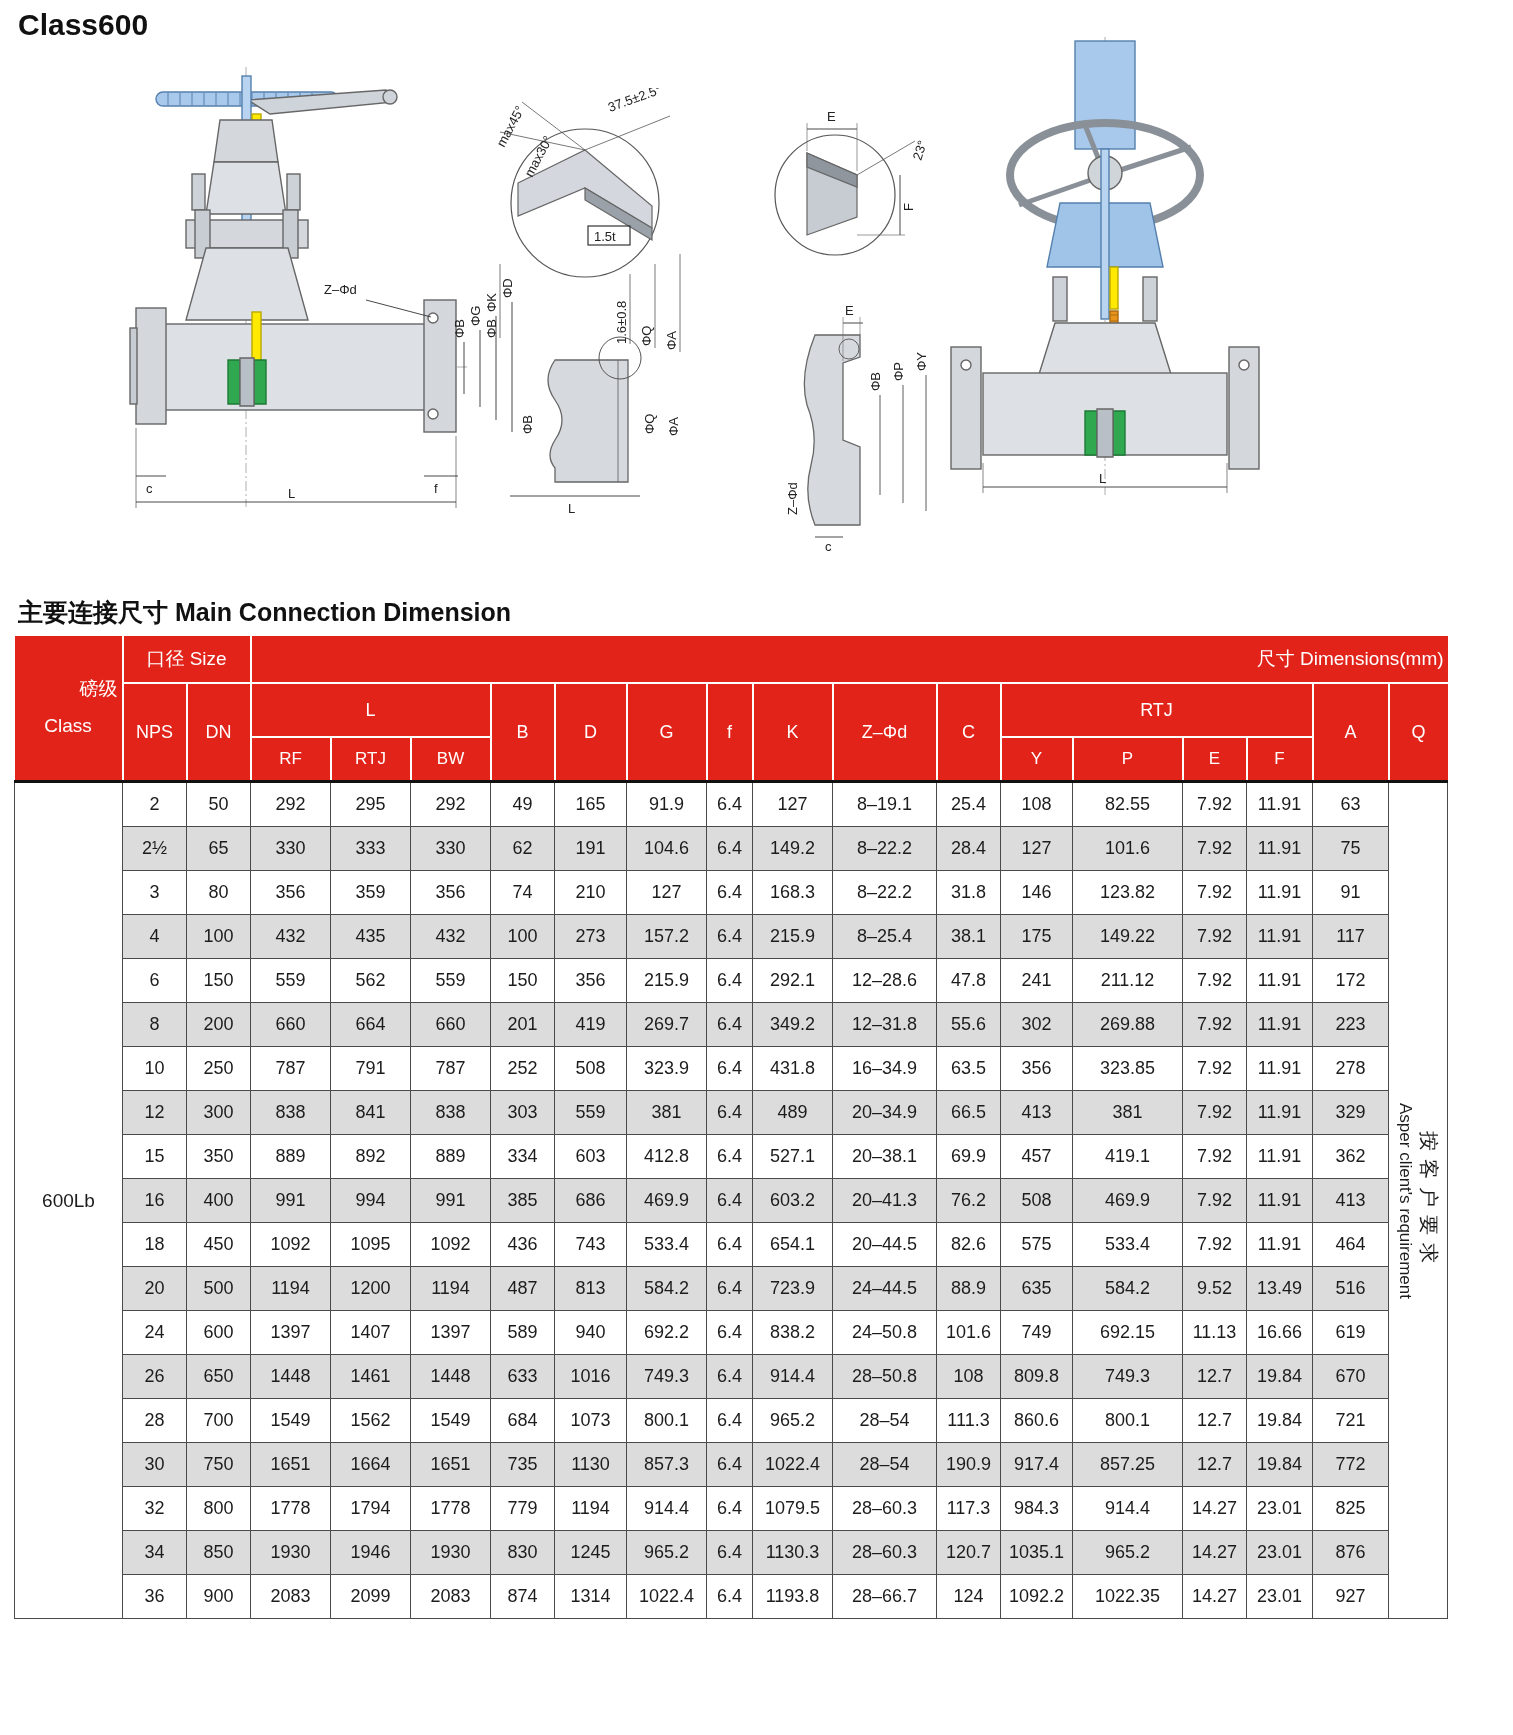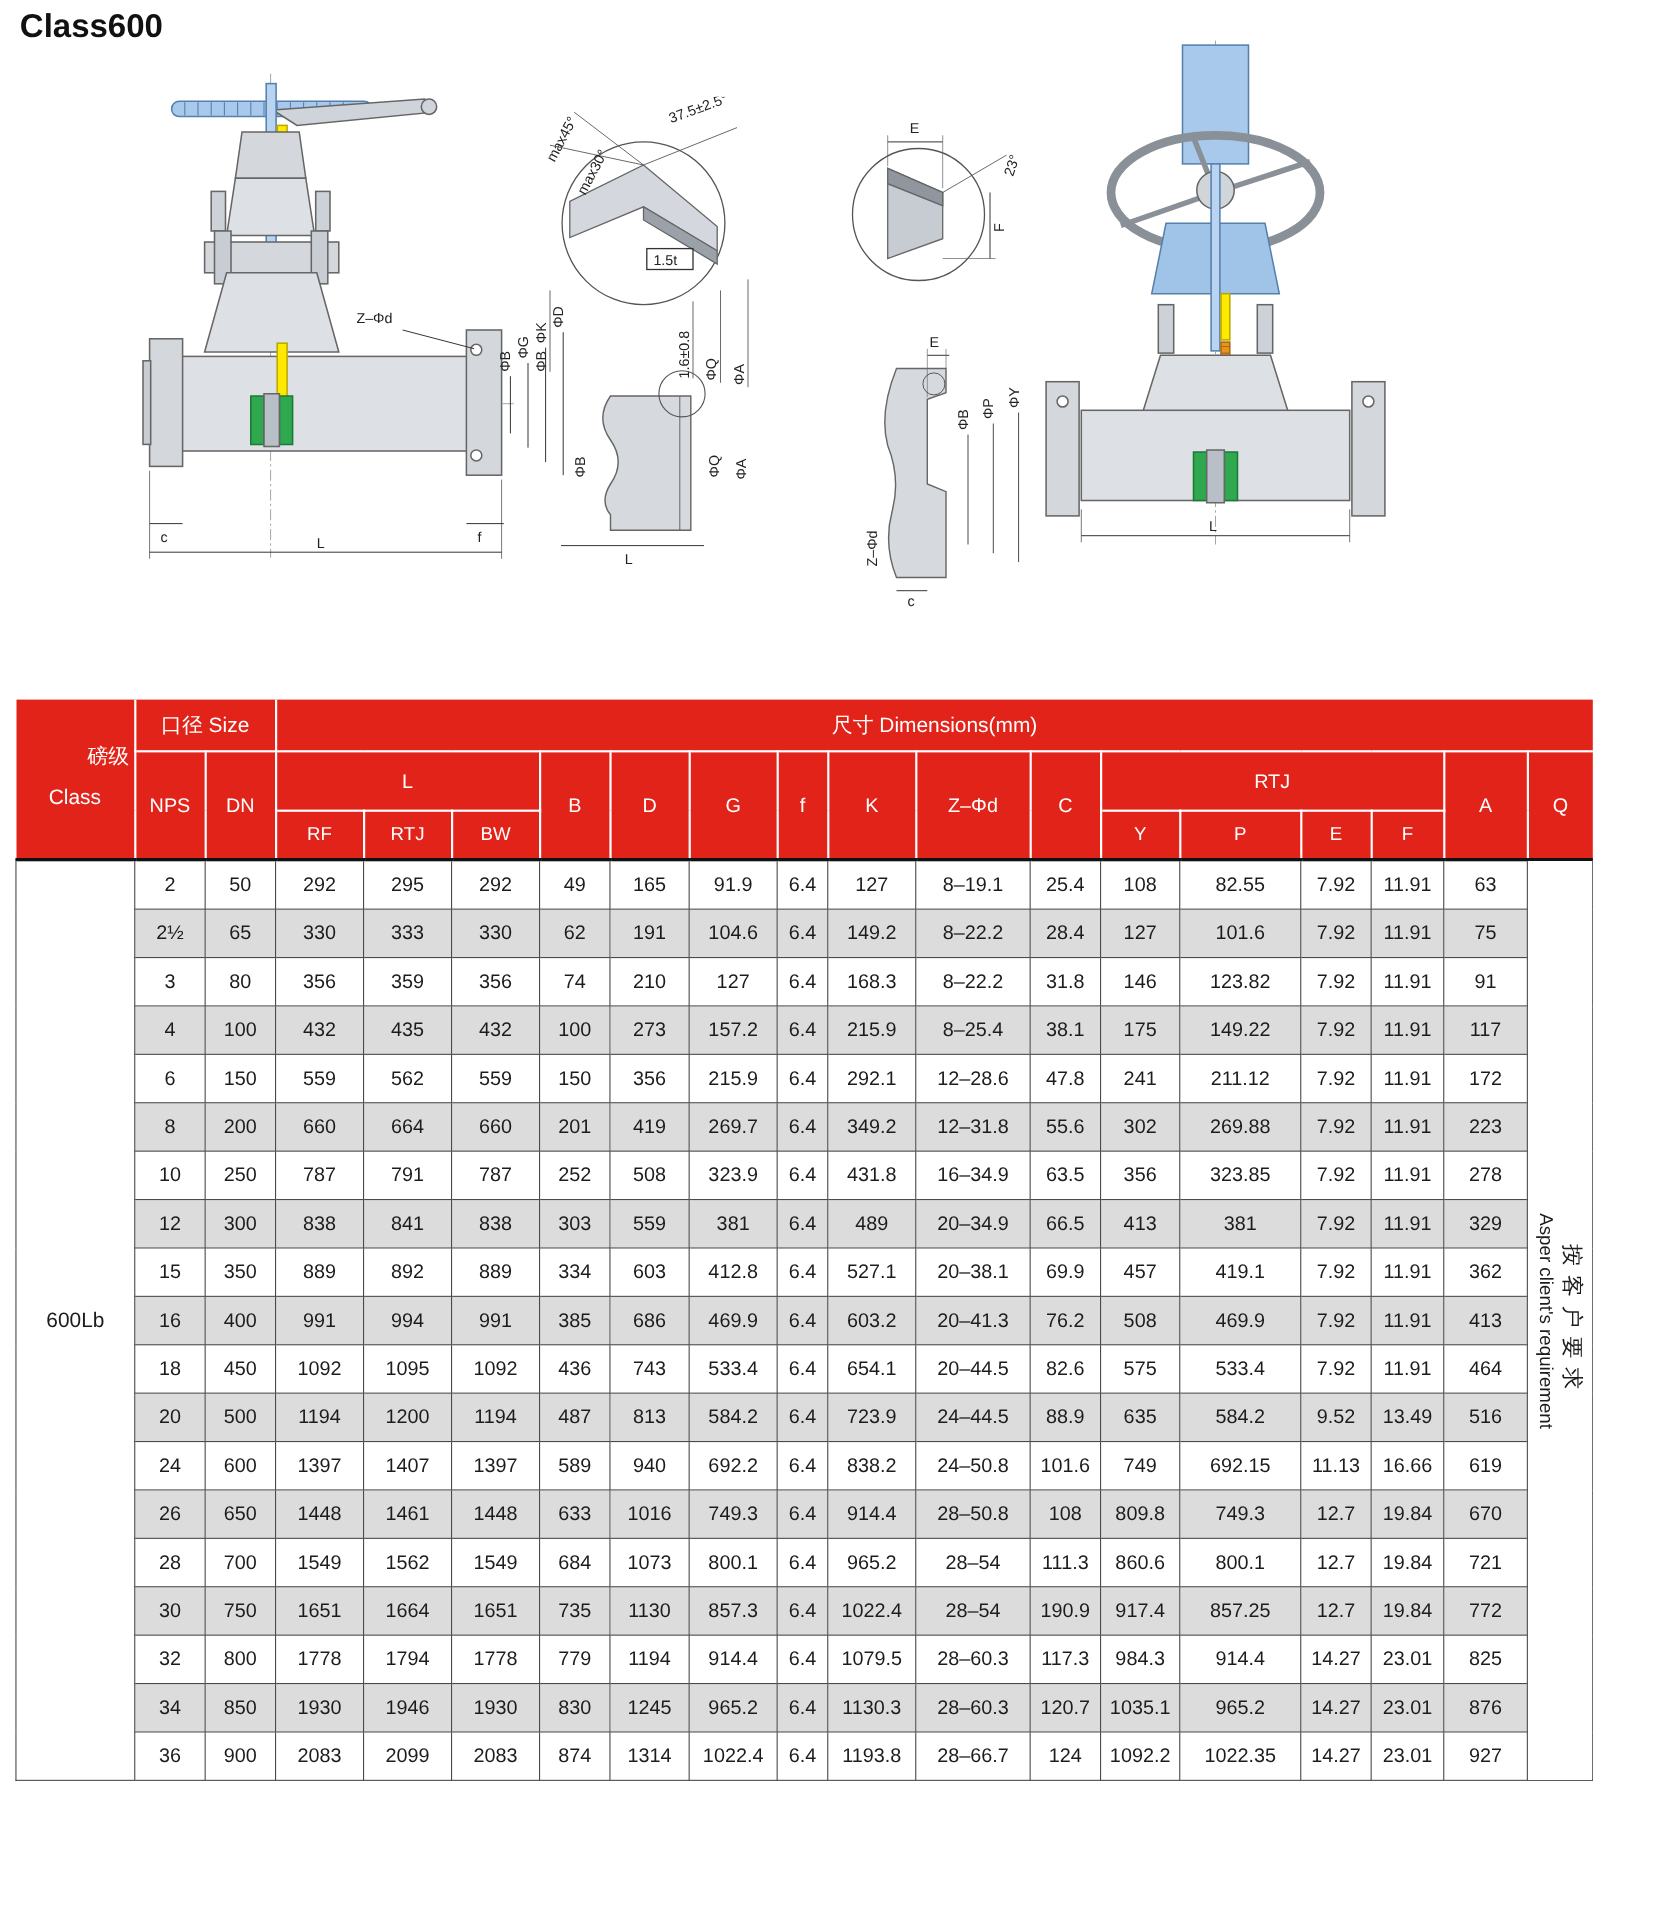--- a/index.html
+++ b/index.html
@@ -7,21 +7,21 @@
         font-family:"Liberation Sans","DejaVu Sans",sans-serif;color:#111;}
   .page-title{position:absolute;left:18px;top:8px;font-size:30px;font-weight:bold;}
   .dwg{position:absolute;}
   .dwg text{font-family:"Liberation Sans","DejaVu Sans",sans-serif;fill:#222;font-size:13px;}
   .section-title{position:absolute;left:18px;top:596px;font-size:25px;font-weight:bold;}
   .tbl-wrap{position:absolute;left:14px;top:636px;width:1433px;}
   table.spec{border-collapse:collapse;table-layout:fixed;width:1433px;}
   thead th{background:#e2231a;color:#fff;font-weight:400;border:2px solid #fff;padding:4px;}
   thead tr:nth-child(1) th{border-top:none;height:38px;font-size:19px;}
   thead tr:nth-child(1) th:first-child{border-left:none;}
-  thead tr:nth-child(1) th:last-child{border-right:none;}
+  thead tr:nth-child(1) th:last-child{border-right:none;text-align:right;}
   thead tr:nth-child(2) th{height:44px;font-size:18px;}
   thead tr:nth-child(2) th:last-child{border-right:none;}
   thead tr:nth-child(3) th{height:34px;font-size:17px;}
   .class-head div{line-height:1.1;}
   .class-head .zh{margin-bottom:16px;text-align:right;}
   tbody td{border:1px solid #4a4a4a;text-align:center;font-size:18px;color:#1c1c1c;
            height:43px;padding:0;background:#fff;overflow:hidden;white-space:nowrap;}
   tbody tr.alt td{background:#dcdcdc;}
   tbody tr:first-child td{border-top:3px solid #111;}
   td.class-cell{background:#fff !important;font-size:19px;}
@@ -184,20 +184,24 @@
       <circle cx="309" cy="330" r="5" fill="#fff"></circle>
     </g>
     <g stroke="#333" stroke-width="0.9" fill="none">
       <line x1="48" y1="452" x2="292" y2="452"></line>
       <line x1="48" y1="428" x2="48" y2="458" stroke-width="0.6"></line>
       <line x1="292" y1="428" x2="292" y2="458" stroke-width="0.6"></line>
     </g>
     <text x="164" y="448" font-size="15">L</text>
   </svg>
 
+  <div class="section-title">
+    <span>主要连接尺寸</span>
+    <span>Main Connection Dimension</span>
+  </div>
 
   <div class="tbl-wrap">
     <table class="spec">
       <colgroup>
         <col style="width:108px">
           <col style="width:64px">
           <col style="width:64px">
         <col style="width:80px">
           <col style="width:80px">
           <col style="width:80px">

